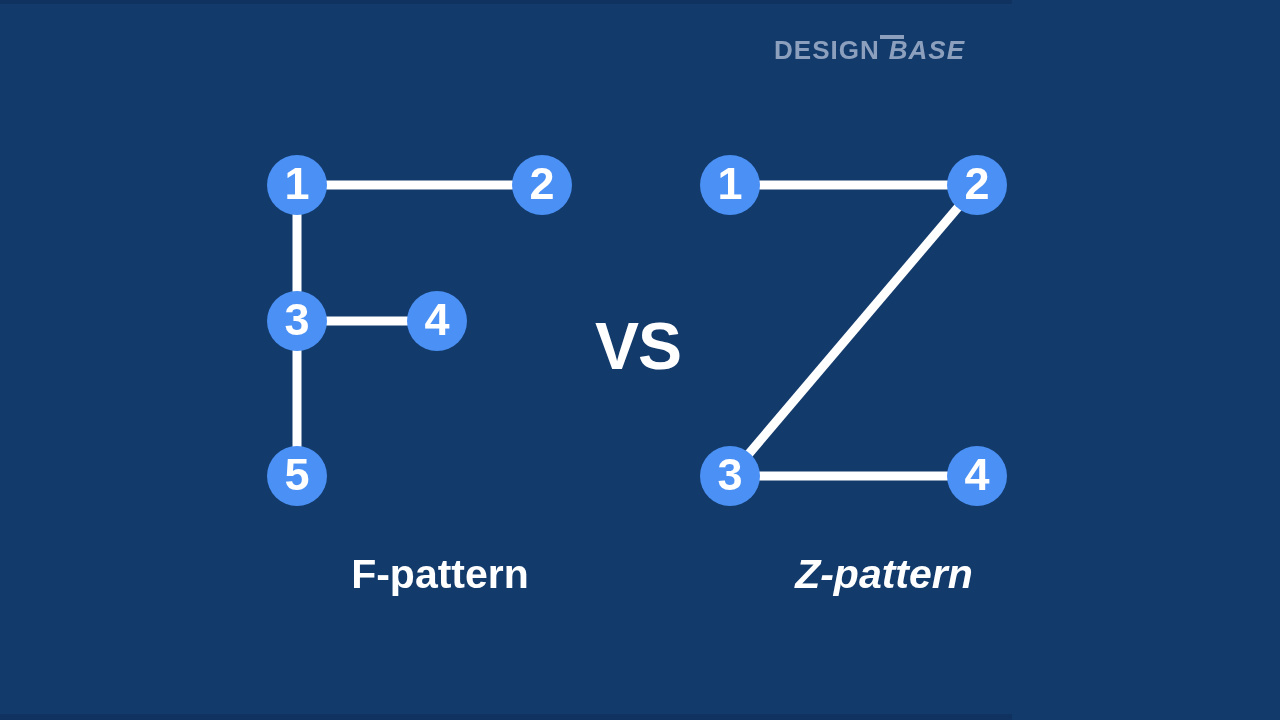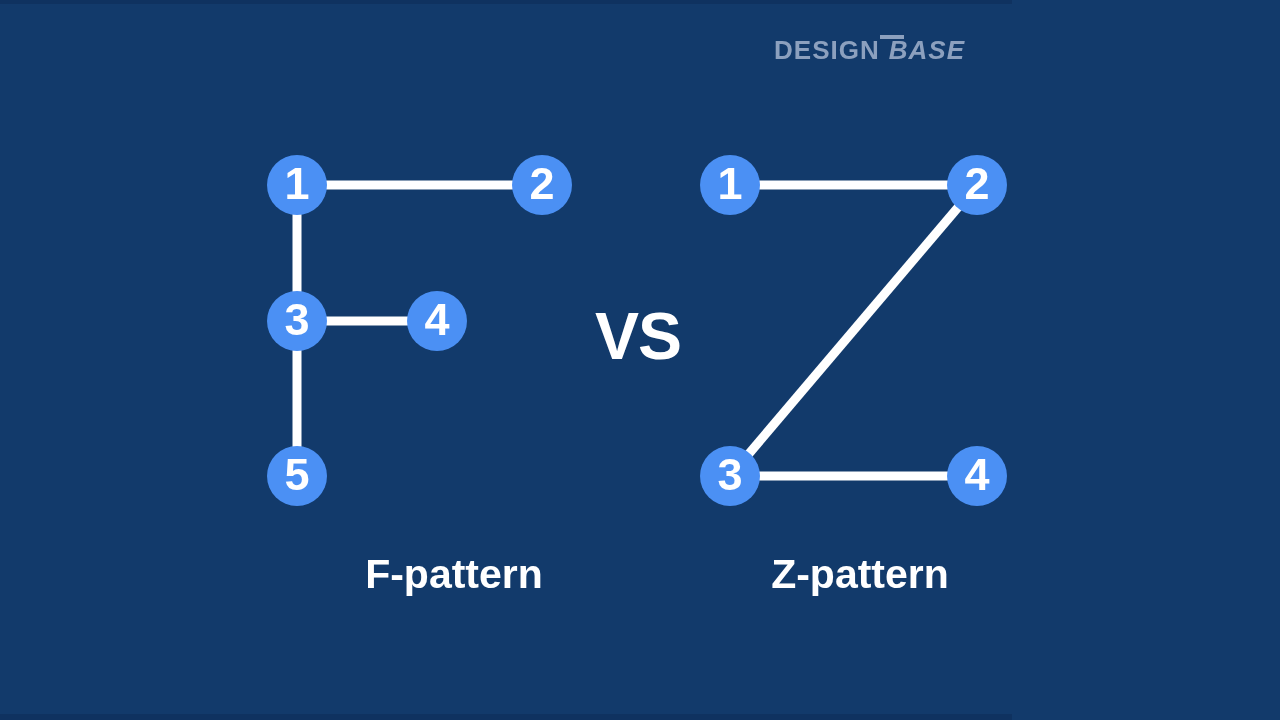--- a/index.html
+++ b/index.html
@@ -101,18 +101,18 @@
   <div class="node" style="left:542px; top:185px;">2</div>
   <div class="node" style="left:297px; top:321px;">3</div>
   <div class="node" style="left:437px; top:321px;">4</div>
   <div class="node" style="left:297px; top:476px;">5</div>
 
   <div class="node" style="left:730px; top:185px;">1</div>
   <div class="node" style="left:977px; top:185px;">2</div>
   <div class="node" style="left:730px; top:476px;">3</div>
   <div class="node" style="left:977px; top:476px;">4</div>
 
-  <div class="vs" style="left:638px; top:336px;text-align:right;">VS</div>
+  <div class="vs" style="left:638px; top:346px;text-align:right;">VS</div>
 
-  <div class="pattern-label" style="left:454px; top:574px;">F-pattern</div>
-  <div class="pattern-label" style="left:860px; top:574px;">Z-pattern</div>
+  <div class="pattern-label" style="left:440px; top:574px;">F-pattern</div>
+  <div class="pattern-label" style="left:884px; top:574px;font-style:italic;">Z-pattern</div>
 
 </div>
 
 </body></html>

